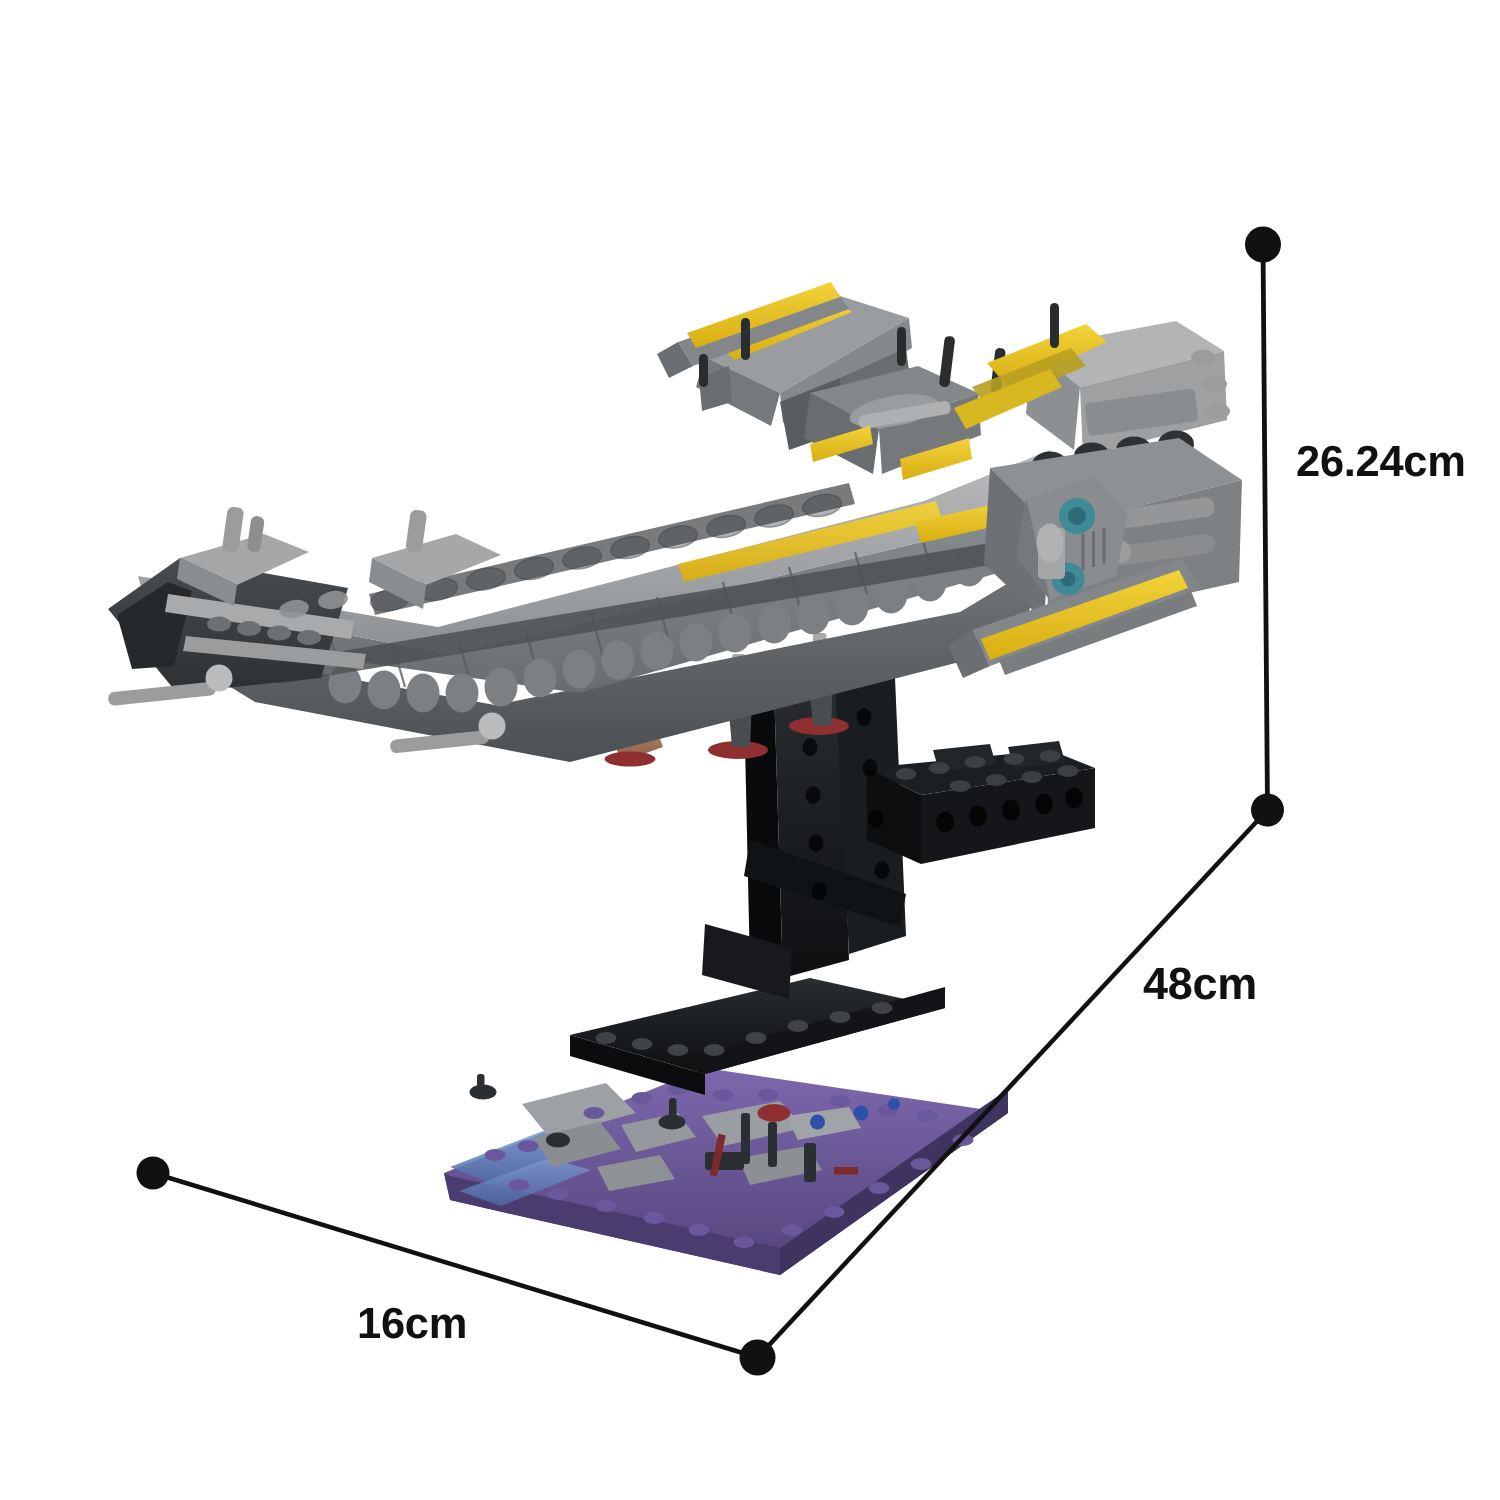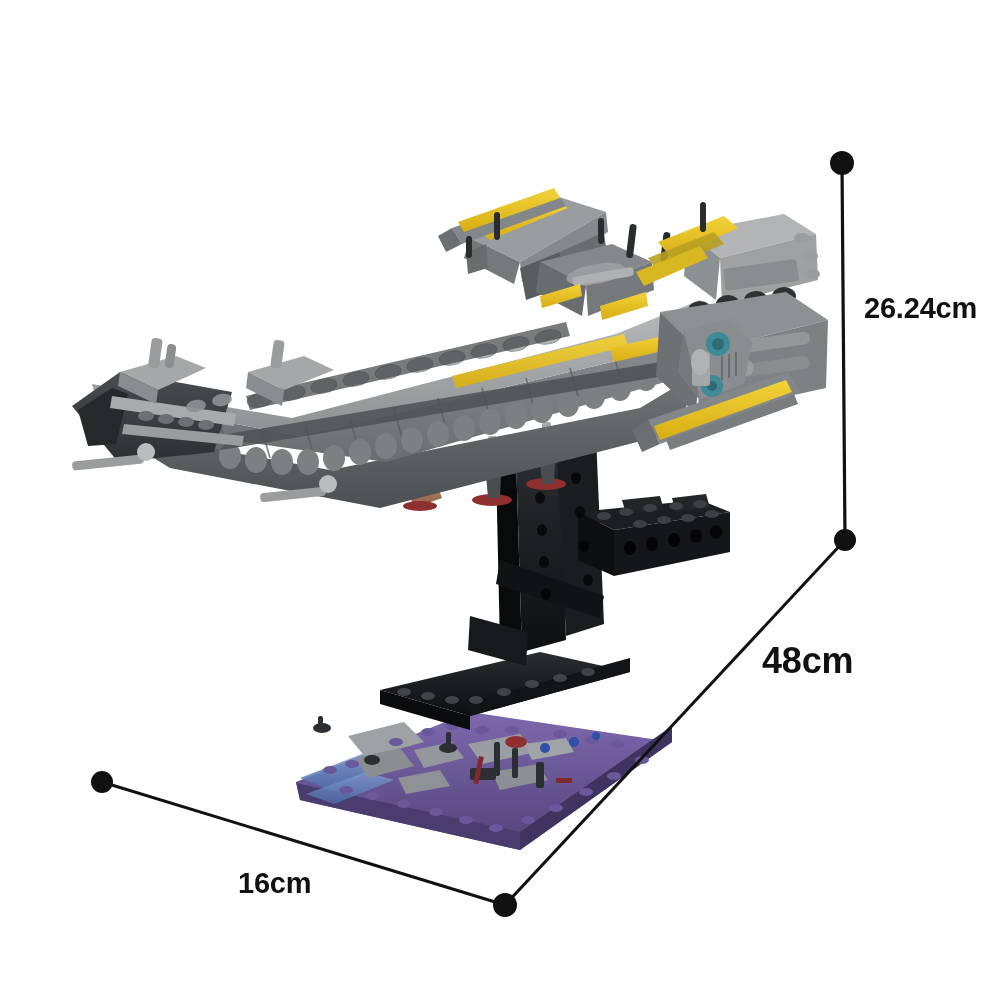--- a/index.html
+++ b/index.html
@@ -3,21 +3,21 @@
 <meta charset="utf-8">
 <title>LEGO Spaceship Dimensions</title>
 <style>
   html,body{margin:0;padding:0;background:#ffffff;}
   body{width:1000px;height:1000px;overflow:hidden;
        font-family:"Liberation Sans","DejaVu Sans",sans-serif;}
   #stage{position:relative;width:1000px;height:1000px;background:#ffffff;}
   .dimlabel{position:absolute;font-weight:bold;color:#111111;
             white-space:nowrap;letter-spacing:-0.2px;}
   #lbl-height{left:864px;top:292px;font-size:29px;text-align:right;}
-  #lbl-depth{left:762px;top:640px;font-size:36px;}
+  #lbl-depth{left:762px;top:640px;font-size:30px;}
   #lbl-width{left:238px;top:867px;font-size:29px;}
   svg.layer{position:absolute;left:0;top:0;width:1000px;height:1000px;}
   #dimsvg{pointer-events:none;}
 </style>
 </head>
 <body>
 
 <div id="stage">
 
   <svg class="layer" id="modelsvg" viewBox="0 0 1000 1000">

